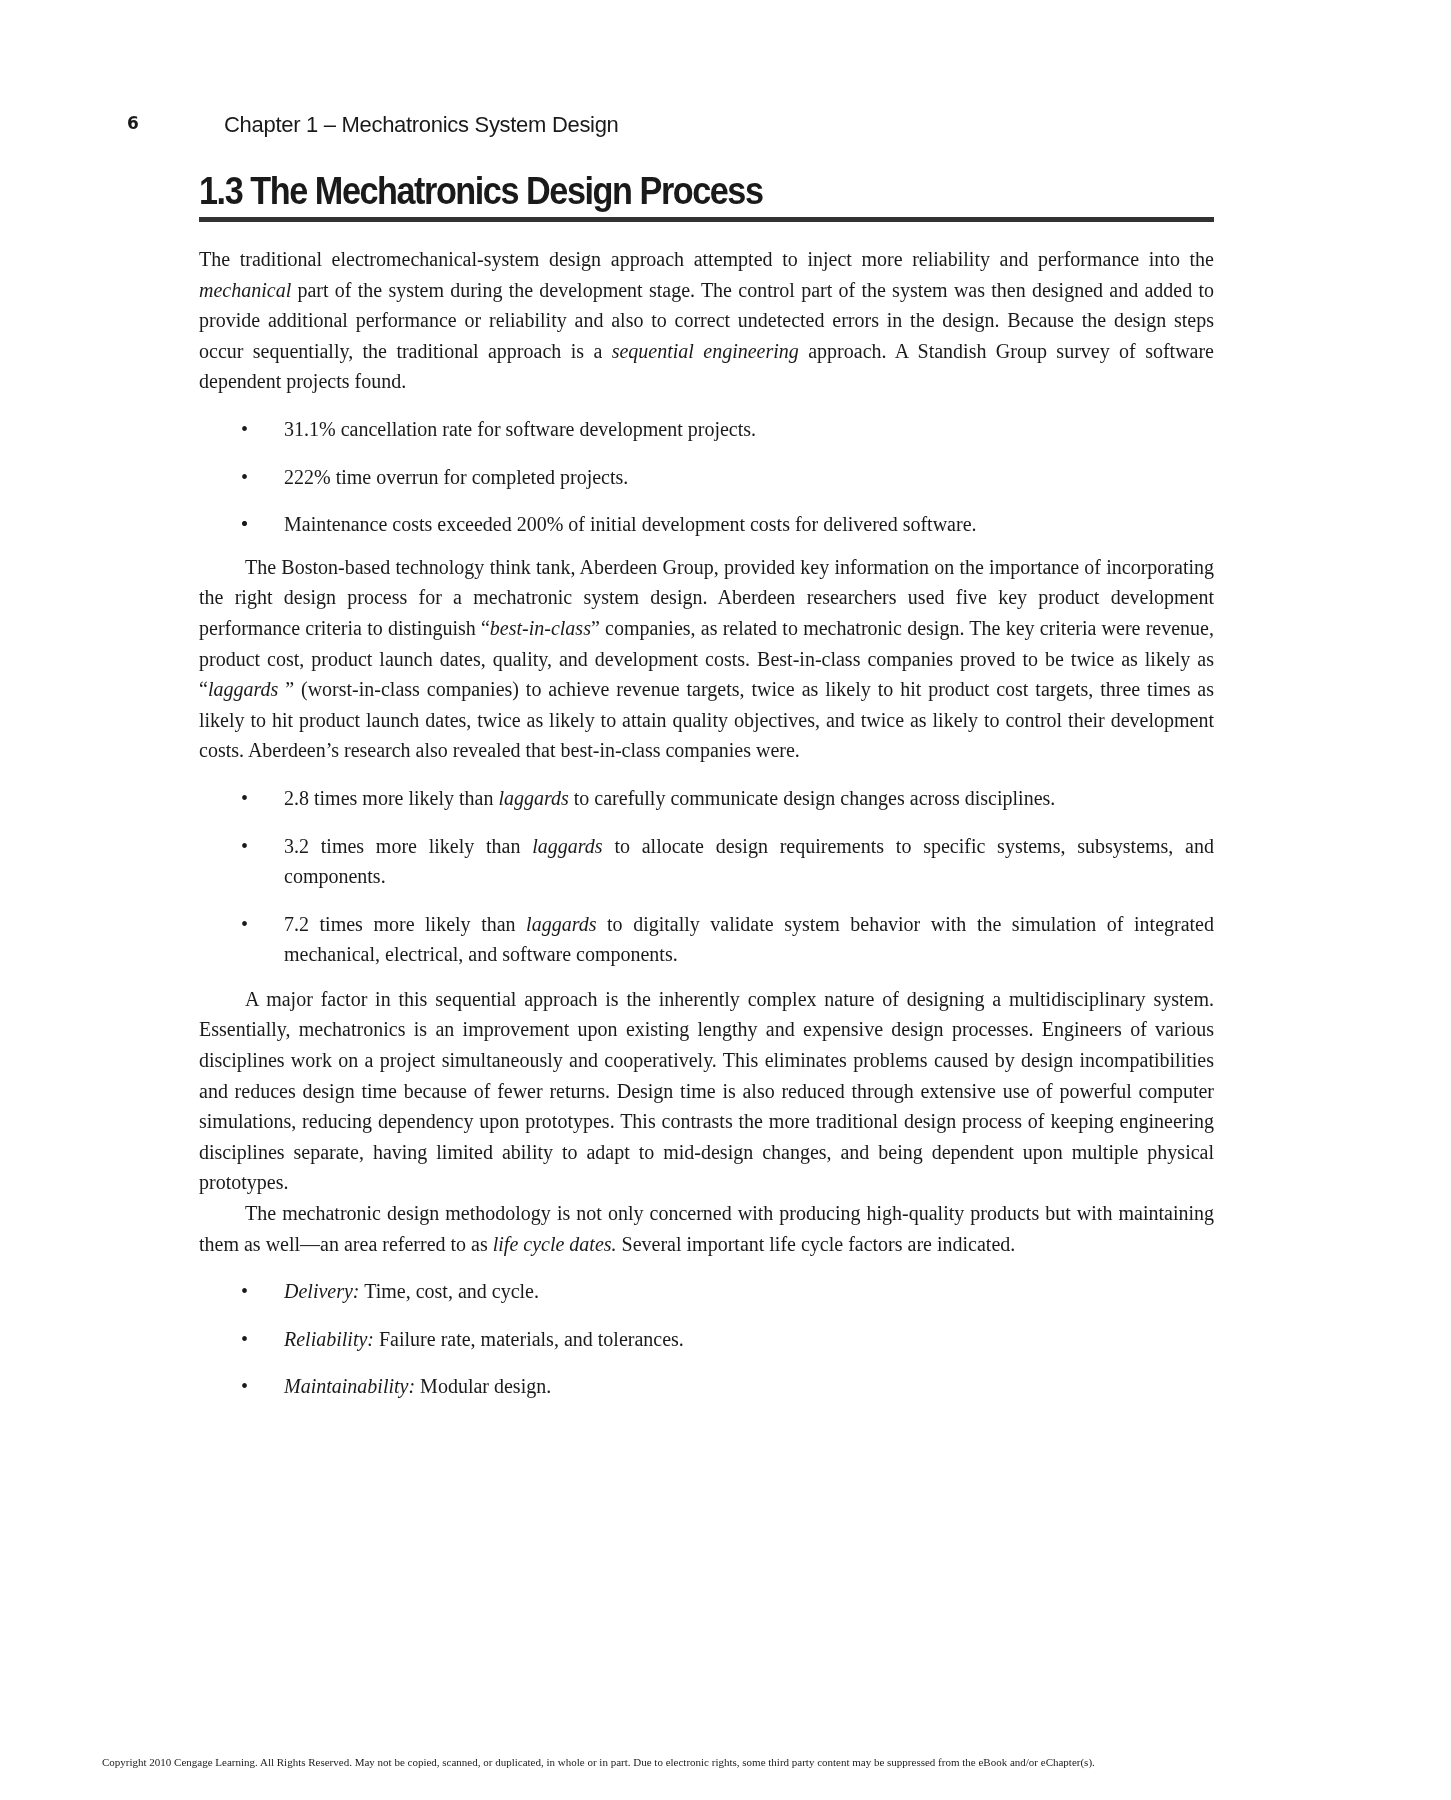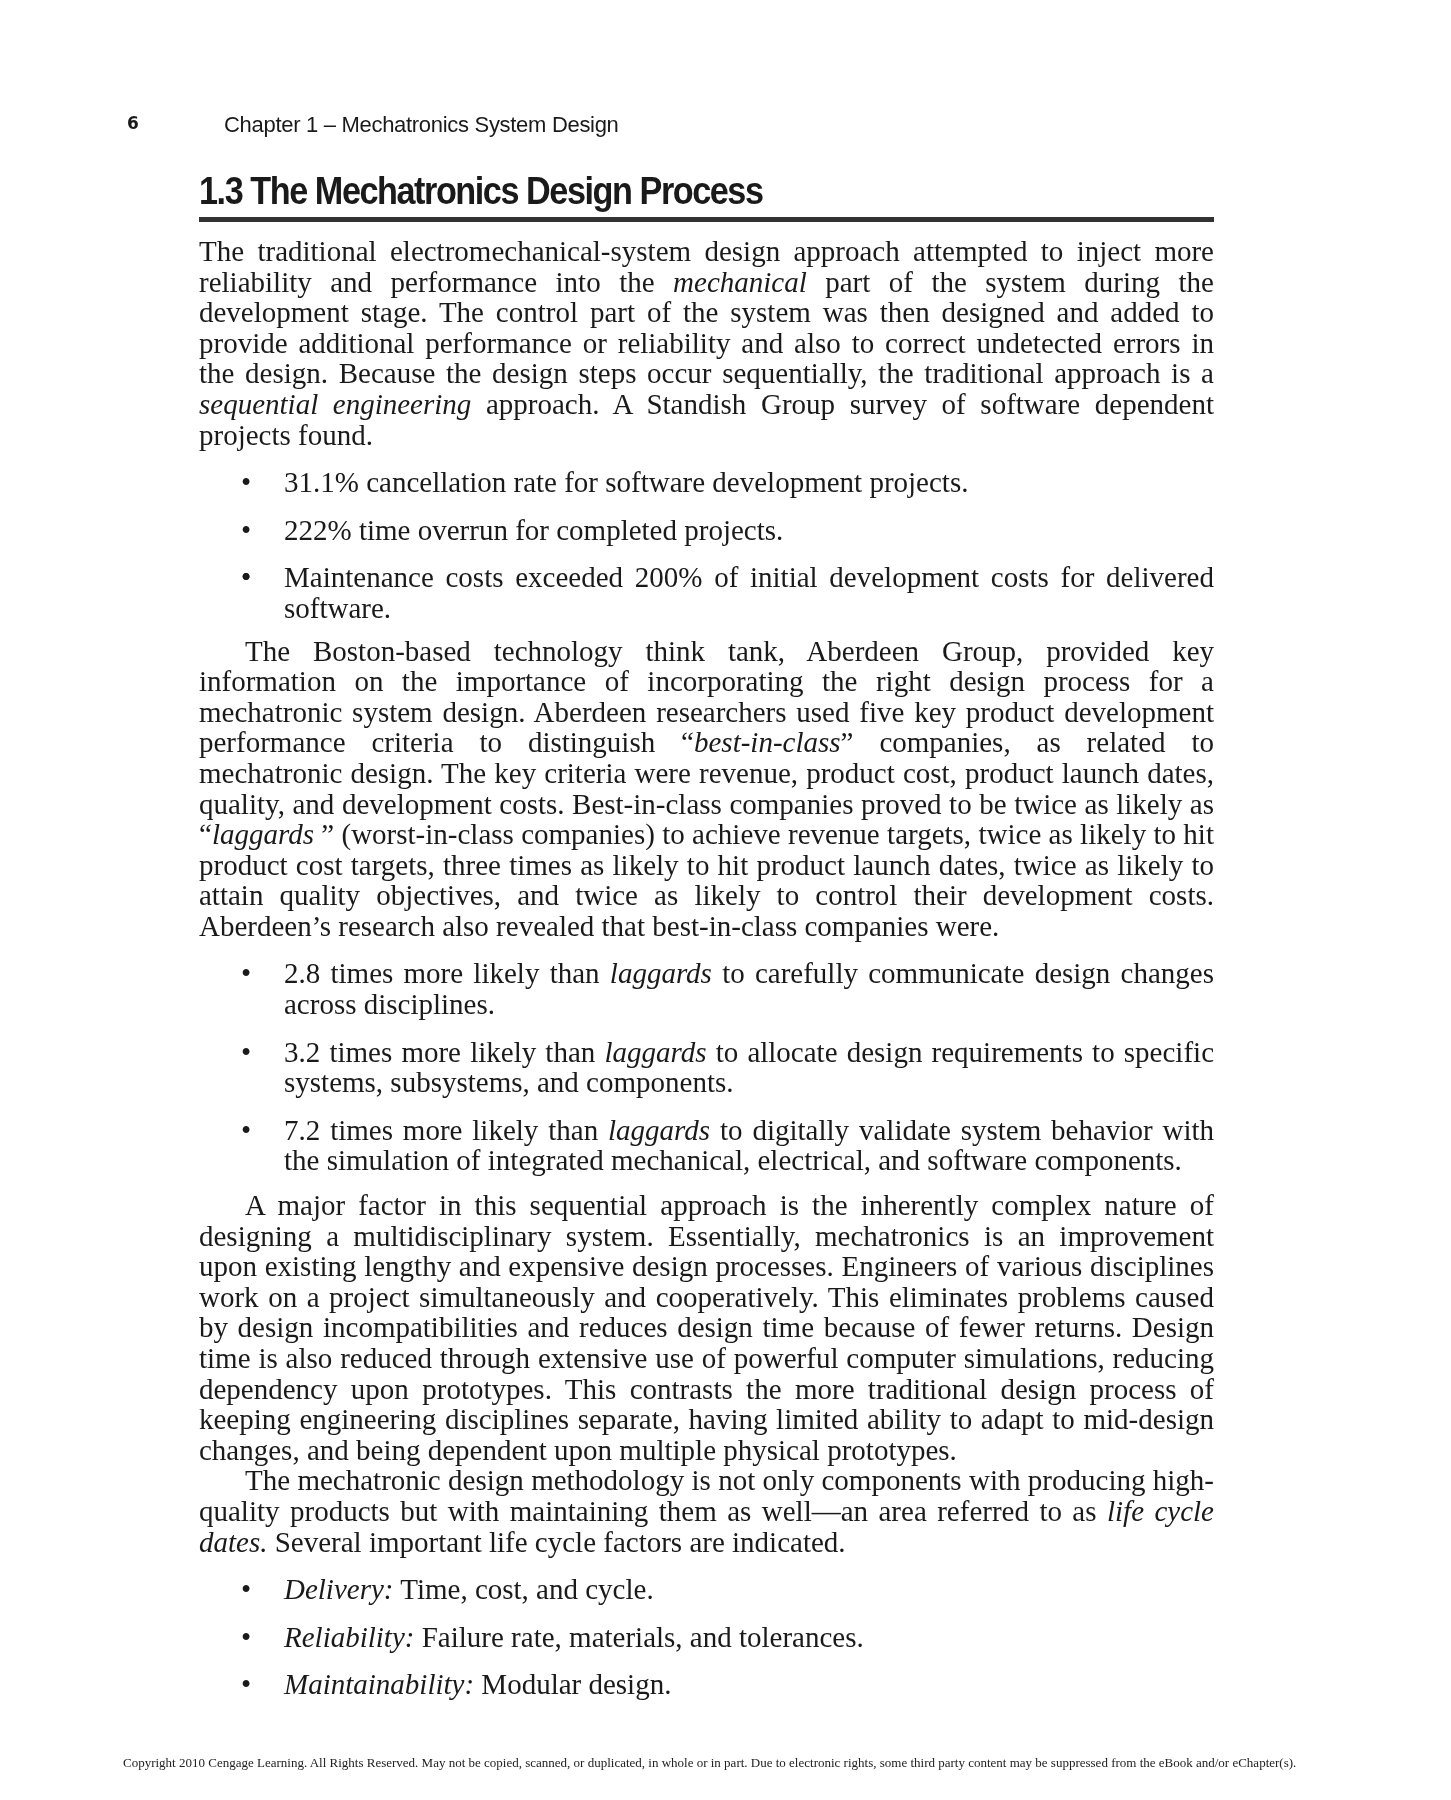--- a/index.html
+++ b/index.html
@@ -1,29 +1,29 @@
 <!DOCTYPE html>
 <html><head>
 <meta charset="utf-8">
 <style>
   html, body { margin:0; padding:0; background:#ffffff; }
   body { width:1451px; height:1800px; position:relative; overflow:hidden; color:#1a1a1a; }
   .page-num { position:absolute; left:127px; top:113px; font-family:"DejaVu Sans", sans-serif; font-weight:bold; font-size:17px; }
   .running-head { position:absolute; left:224px; top:112px; font-family:"Liberation Sans", sans-serif; font-size:22px; letter-spacing:-0.3px; }
   .section-title { position:absolute; left:199px; top:170px; width:1015px; font-family:"Liberation Sans", sans-serif; font-weight:bold; font-size:38px; letter-spacing:-1.6px; margin:0; transform:scaleX(0.9); transform-origin:left; white-space:nowrap; }
   .title-rule { position:absolute; left:199px; top:217px; width:1015px; height:5px; background:#333; }
-  .body { position:absolute; left:199px; top:236px; width:1015px; font-family:"Liberation Serif", serif; font-size:29px; line-height:30.6px; text-align:justify; }
+  .body { position:absolute; left:199px; top:244px; width:1015px; font-family:"Liberation Serif", serif; font-size:20px; line-height:30.6px; text-align:justify; }
   .body p { margin:0; }
   .body .indent { text-indent:46px; }
   ul.bullets { list-style:none; margin:12px 0 12px 0; padding:0; }
   ul.bullets li { position:relative; padding-left:85px; margin-bottom:17px; }
   ul.bullets li:last-child { margin-bottom:0; }
   ul.bullets li .dot { position:absolute; left:42px; top:0; }
   em { font-style:italic; }
-  .footer { position:absolute; left:123px; top:1755px; width:1300px; font-family:"Liberation Serif", serif; font-size:13px; line-height:15px; color:#222; white-space:nowrap; }
+  .footer { position:absolute; left:102px; top:1755px; width:1300px; font-family:"Liberation Serif", serif; font-size:11px; line-height:15px; color:#222; white-space:nowrap; }
 </style>
 </head>
 <body>
 
 <div class="page-num">6</div>
 <div class="running-head">Chapter 1 – Mechatronics System Design</div>
 
 <h1 class="section-title">1.3  The Mechatronics Design Process</h1>
 <div class="title-rule"></div>
 
@@ -45,21 +45,21 @@
 
   <ul class="bullets" style="margin-top:17px;">
     <li><span class="dot">•</span><span>2.8 times more likely than </span><em>laggards</em><span> to carefully communicate design changes across disciplines.</span></li>
     <li><span class="dot">•</span><span>3.2 times more likely than </span><em>laggards</em><span> to allocate design requirements to specific systems, subsystems, and components.</span></li>
     <li><span class="dot">•</span><span>7.2 times more likely than </span><em>laggards</em><span> to digitally validate system behavior with the simulation of integrated mechanical, electrical, and software components.</span></li>
   </ul>
 
   <p class="indent" style="margin-top:14px;">A major factor in this sequential approach is the inherently complex nature of designing a multidisciplinary system. Essentially, mechatronics is an improvement upon existing lengthy and expensive design processes. Engineers of various disciplines work on a project simultaneously and cooperatively. This eliminates problems caused by design incompatibilities and reduces design time because of fewer returns. Design time is also reduced through extensive use of powerful computer simulations, reducing dependency upon prototypes. This contrasts the more traditional design process of keeping engineering disciplines separate, having limited ability to adapt to mid-design changes, and being dependent upon multiple physical prototypes.</p>
 
   <p class="indent">
-    <span>The mechatronic design methodology is not only components with producing high-quality products but with maintaining them as well—an area referred to as </span><em>life cycle dates.</em><span> Several important life cycle factors are indicated.</span>
+    <span>The mechatronic design methodology is not only concerned with producing high-quality products but with maintaining them as well—an area referred to as </span><em>life cycle dates.</em><span> Several important life cycle factors are indicated.</span>
   </p>
 
   <ul class="bullets" style="margin-top:17px;">
     <li><span class="dot">•</span><em>Delivery:</em><span> Time, cost, and cycle.</span></li>
     <li><span class="dot">•</span><em>Reliability:</em><span> Failure rate, materials, and tolerances.</span></li>
     <li><span class="dot">•</span><em>Maintainability:</em><span> Modular design.</span></li>
   </ul>
 </div>
 
 <div class="footer">

